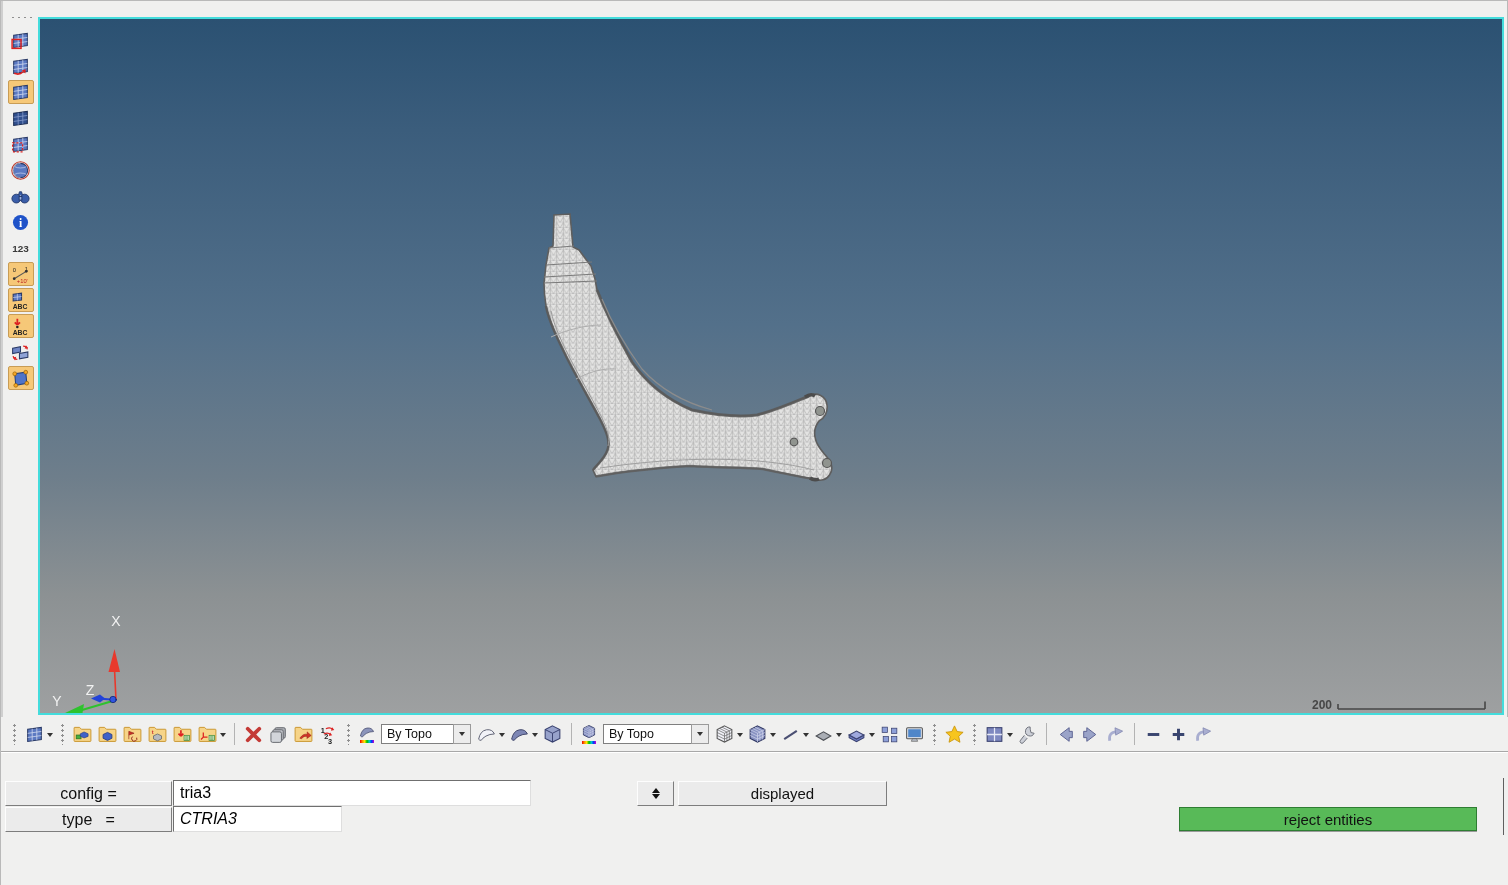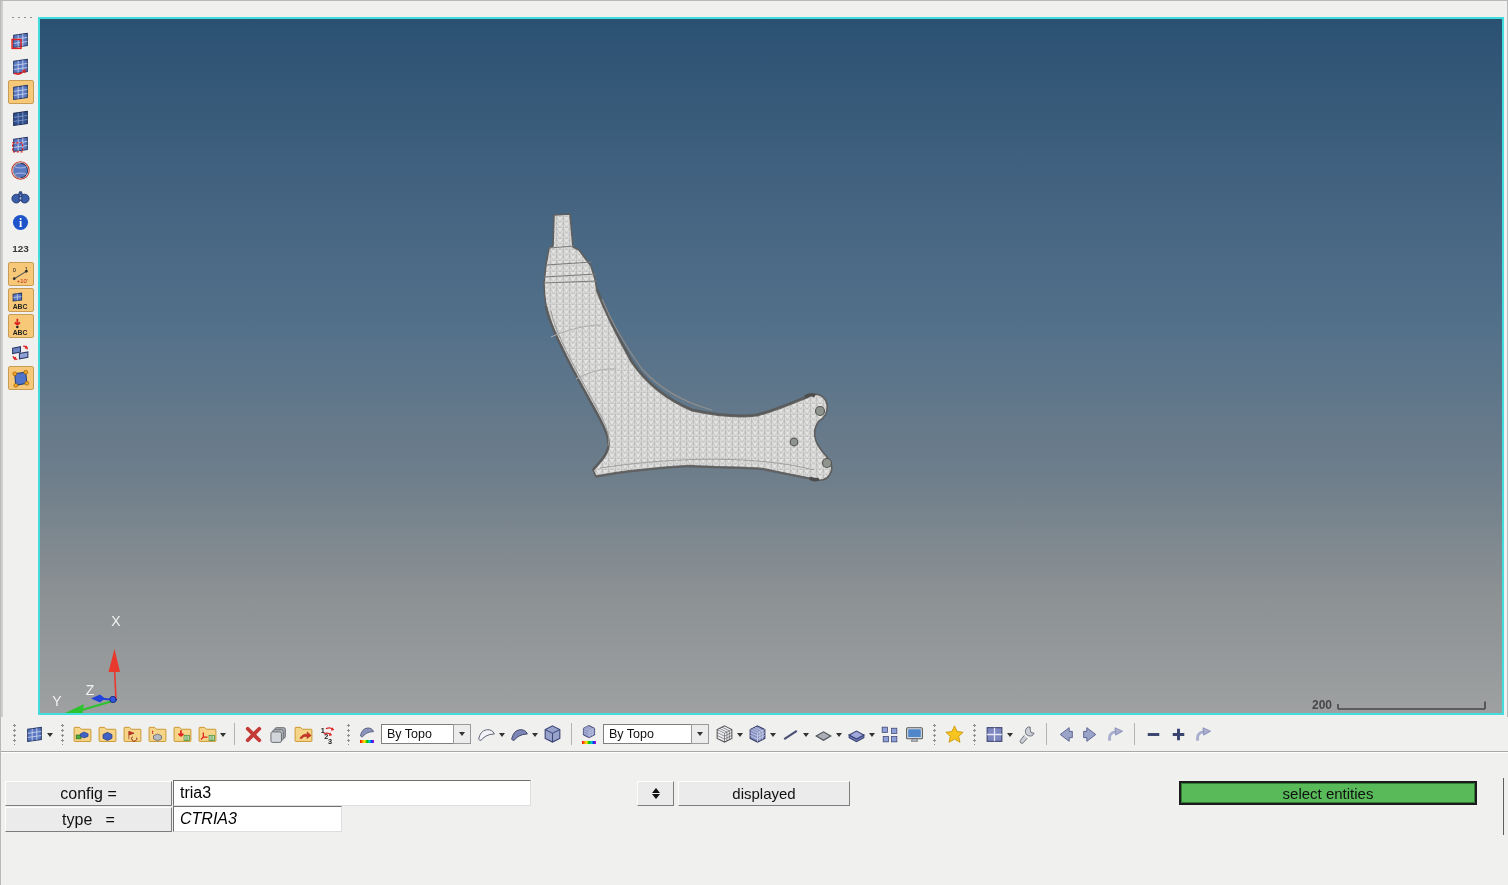--- a/index.html
+++ b/index.html
@@ -58,21 +58,21 @@
   .sunken-input{background:#fff;border:1px solid;border-color:#6f6f6f #dedede #dedede #6f6f6f;
           box-sizing:border-box;font-size:16px;font-family:"Liberation Sans",sans-serif;
           padding:0 0 0 6px;outline:none;}
   .config-label{position:absolute;left:4px;top:29px;width:167px;height:25px;}
   .config-input{position:absolute;left:172px;top:28px;width:358px;height:26px;}
   .type-label{position:absolute;left:4px;top:55px;width:167px;height:25px;}
   .type-input{position:absolute;left:172px;top:54px;width:169px;height:26px;font-style:italic;}
   .toggle-btn{position:absolute;left:636px;top:29px;width:37px;height:25px;flex-direction:column;gap:1px;}
   .tri-up{width:0;height:0;border:4px solid transparent;border-bottom:5px solid #111;}
   .tri-dn{width:0;height:0;border:4px solid transparent;border-top:5px solid #111;}
-  .displayed-btn{position:absolute;left:677px;top:29px;width:172px;height:25px;font-size:15px;}
+  .displayed-btn{position:absolute;left:677px;top:29px;width:209px;height:25px;font-size:15px;}
   .green-btn{position:absolute;left:1178px;width:298px;height:24px;background:#58ba58;
              display:flex;align-items:center;justify-content:center;font-size:15px;box-sizing:border-box;}
   .select-btn{top:29px;border:2px solid #1c1c1c;box-shadow:inset 0 0 0 1px #2e7d32;}
   .reject-btn{top:55px;border:1px solid #2e7d32;box-shadow:0 1px 0 #9a9a9a;}
   .panel-divider{position:absolute;left:1502px;top:26px;width:1px;height:57px;background:#5f5f5f;}
 </style>
 </head>
 <body>
 
 <div class="app">
@@ -536,17 +536,17 @@
     <input class="sunken-input config-input" value="tria3" style="">
     <div class="raised type-label">type   =</div>
     <input class="sunken-input type-input" value="CTRIA3" style="">
 
     <div class="raised toggle-btn">
       <div class="tri-up"></div>
       <div class="tri-dn"></div>
     </div>
     <div class="raised displayed-btn">displayed</div>
 
-    <div class="green-btn select-btn">select entities</div>
+    <div class="green-btn reject-btn">reject entities</div>
     <div class="panel-divider"></div>
   </div>
 
 </div>
 
 </body></html>

